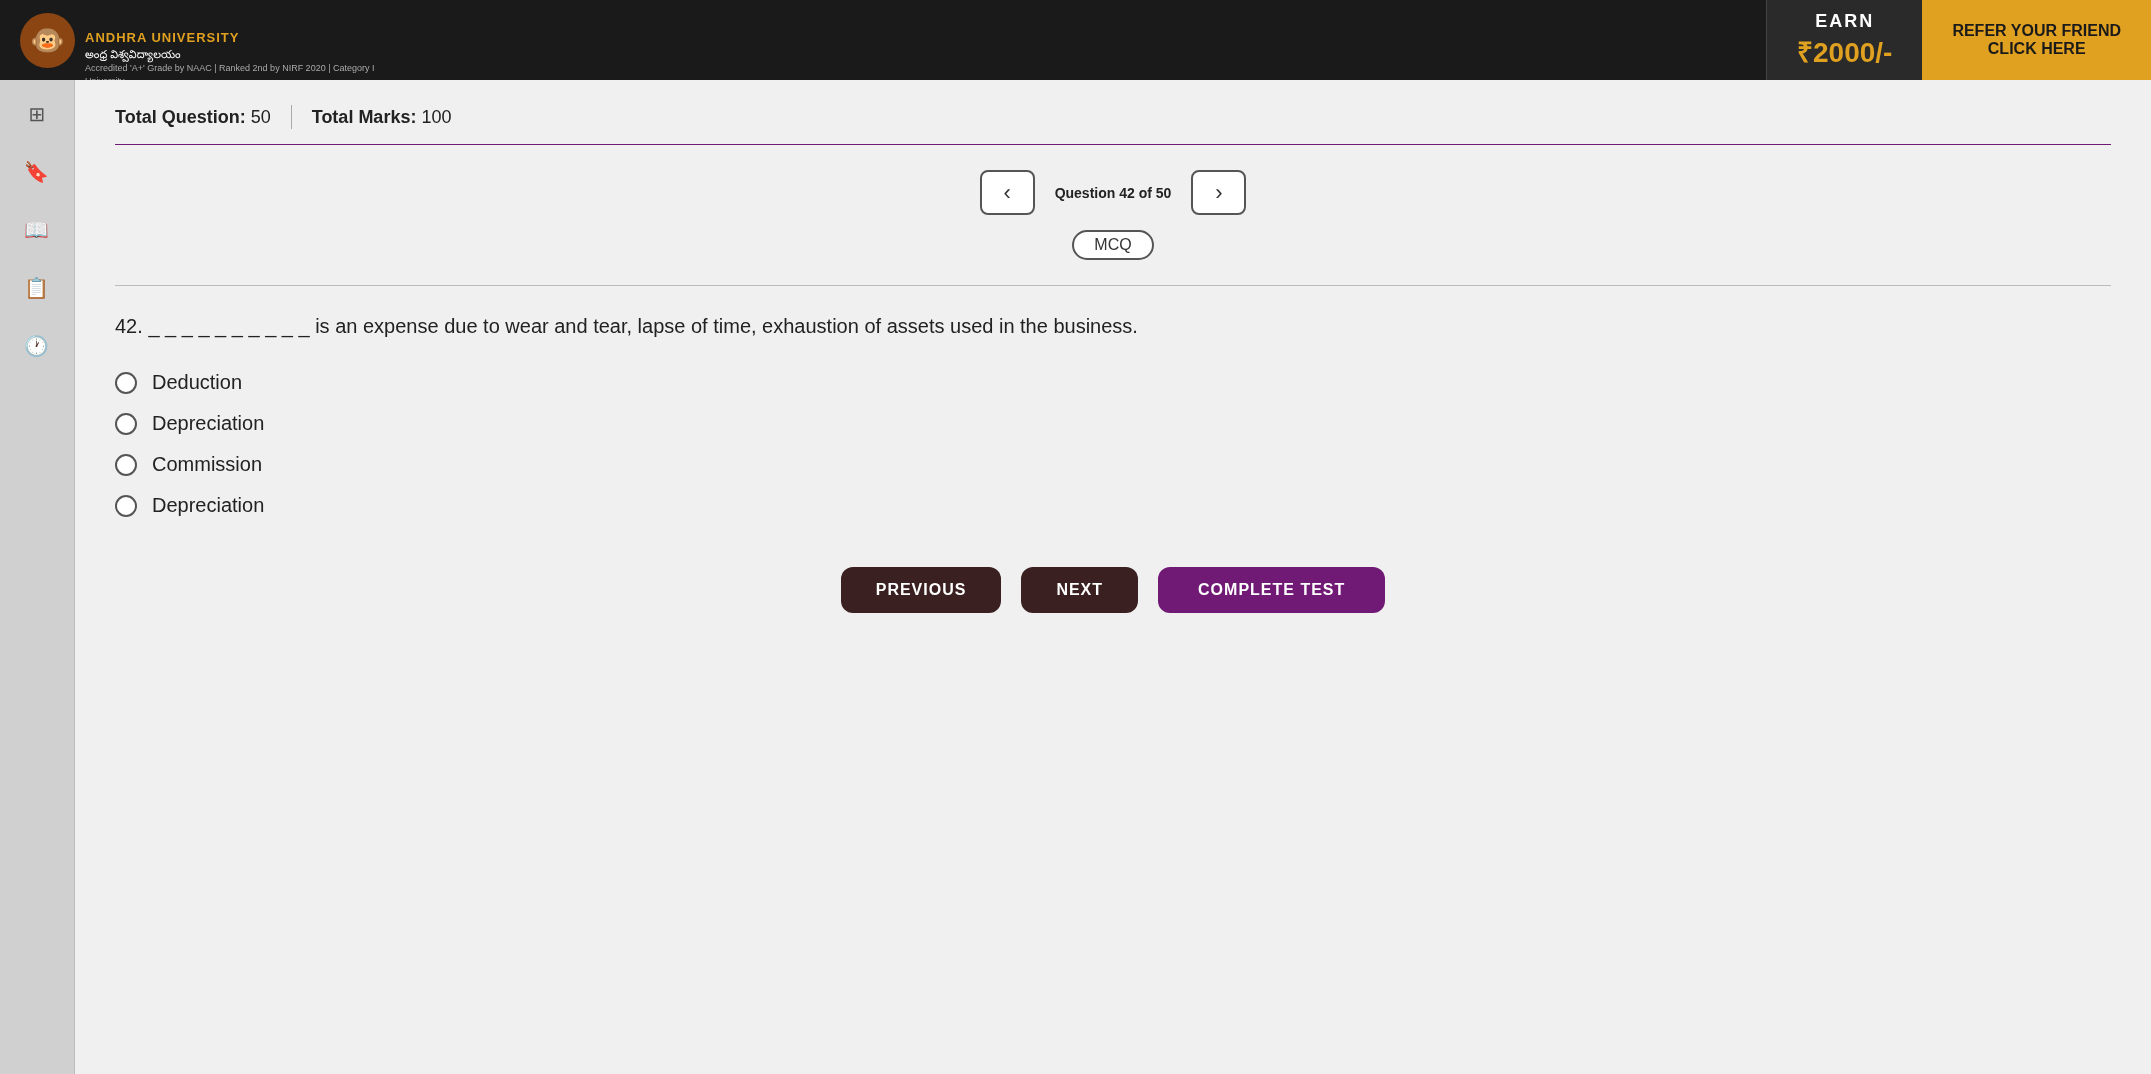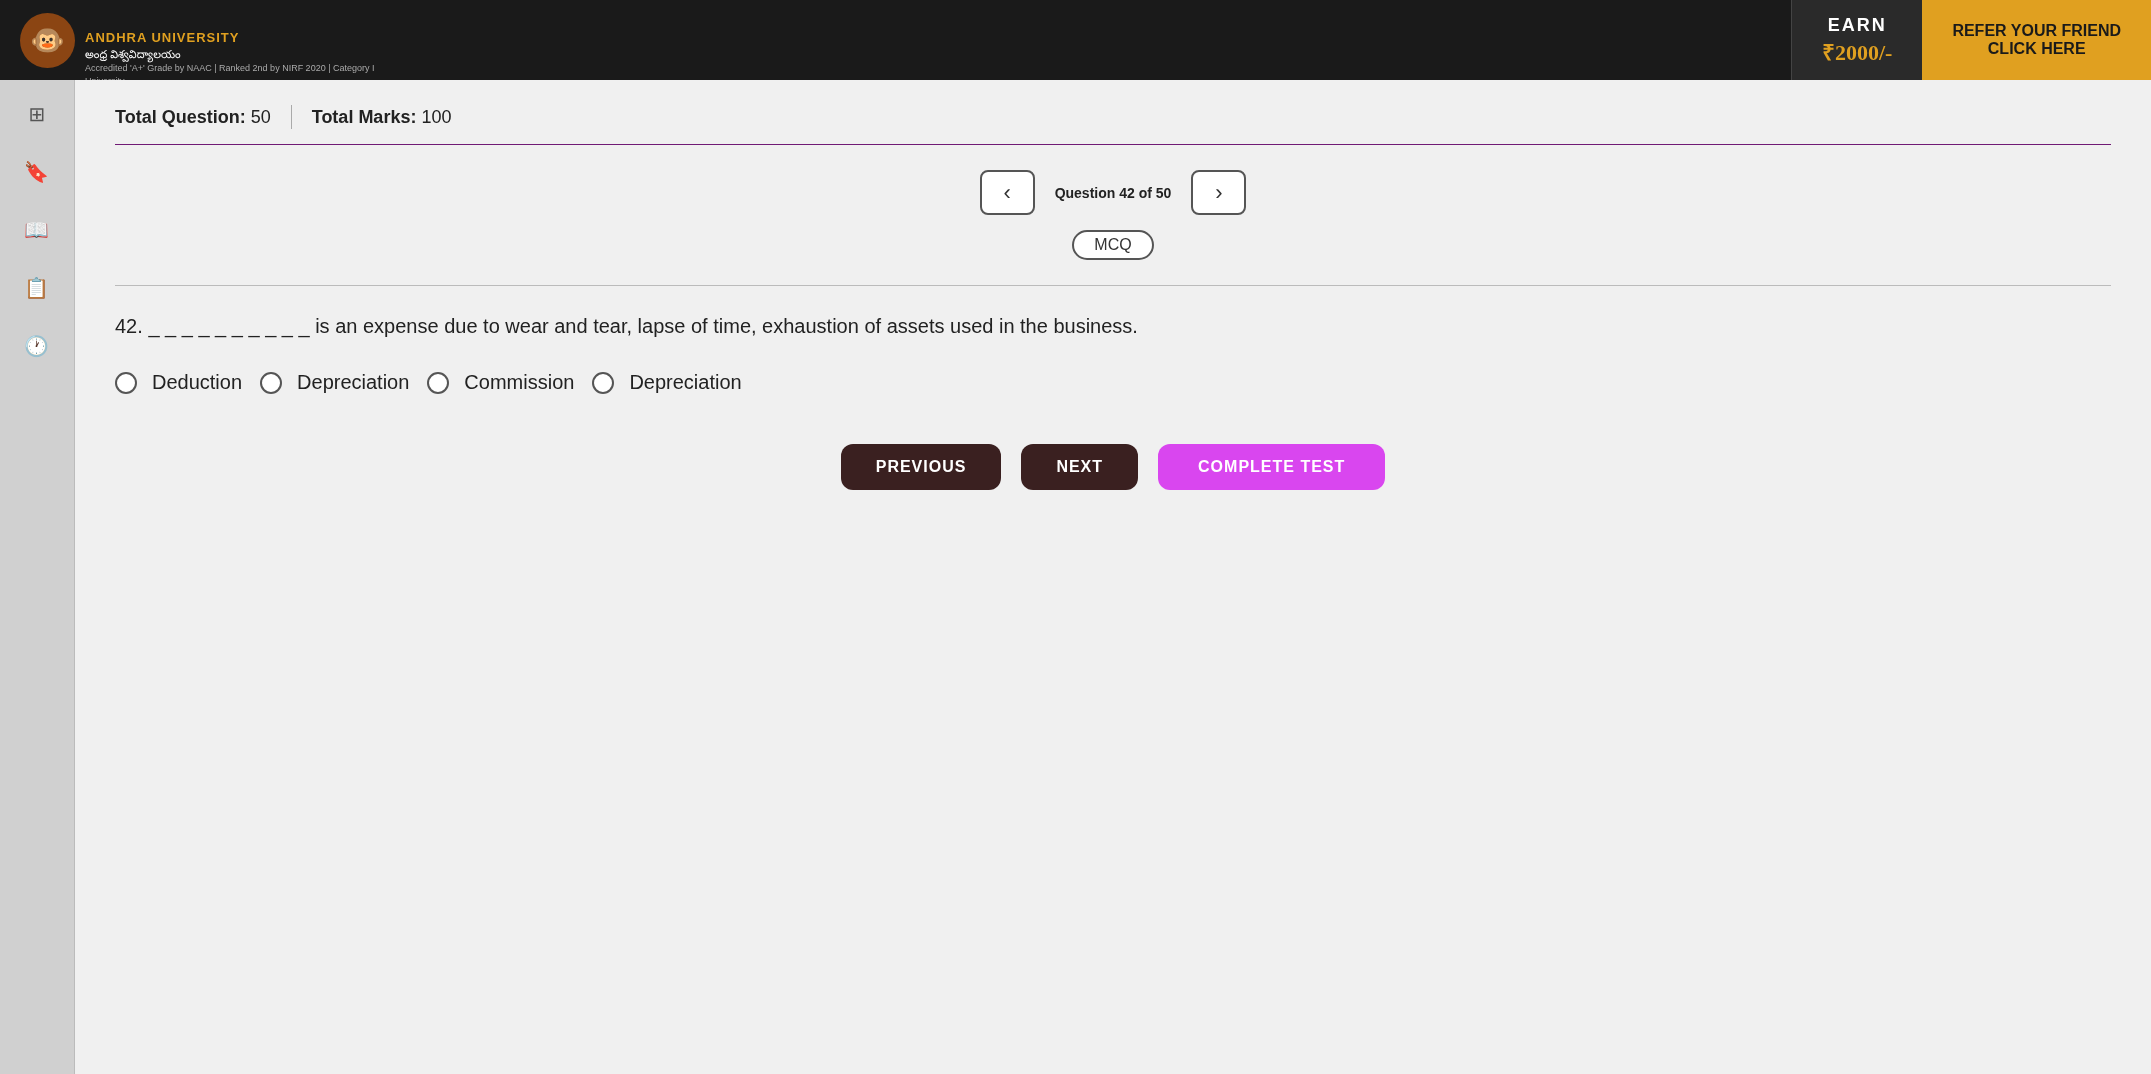--- a/index.html
+++ b/index.html
@@ -73,23 +73,22 @@
 
     .earn-label {
       color: white;
       font-size: 18px;
       font-weight: bold;
       letter-spacing: 2px;
     }
 
     .earn-amount {
       color: #e0a020;
-      font-size: 22px;
-      font-weight: bold;
-      font-family: Liberation Serif, serif;
+      font-size: 28px;
+      font-weight: bold;
     }
 
     .refer-section {
       background: #e0a020;
       display: flex;
       flex-direction: column;
       align-items: center;
       justify-content: center;
       padding: 10px 30px;
     }
@@ -224,20 +223,21 @@
     .question-text {
       font-size: 20px;
       color: #222;
       margin-bottom: 30px;
       line-height: 1.5;
     }
 
     
     .options-list {
       display: flex;
+      flex-direction: column;
       gap: 18px;
       margin-bottom: 50px;
     }
 
     .option-item {
       display: flex;
       align-items: center;
       gap: 15px;
       cursor: pointer;
     }
@@ -277,21 +277,21 @@
       letter-spacing: 1px;
       text-transform: uppercase;
     }
 
     .btn-dark {
       background: #3a2020;
       color: white;
     }
 
     .btn-complete {
-      background: #d946ef;
+      background: #701a75;
       color: white;
       padding: 14px 40px;
     }
   </style>
 </head>
 <body>
 
 <div class="header">
   <div class="header-logo">
     <div class="logo-icon">

